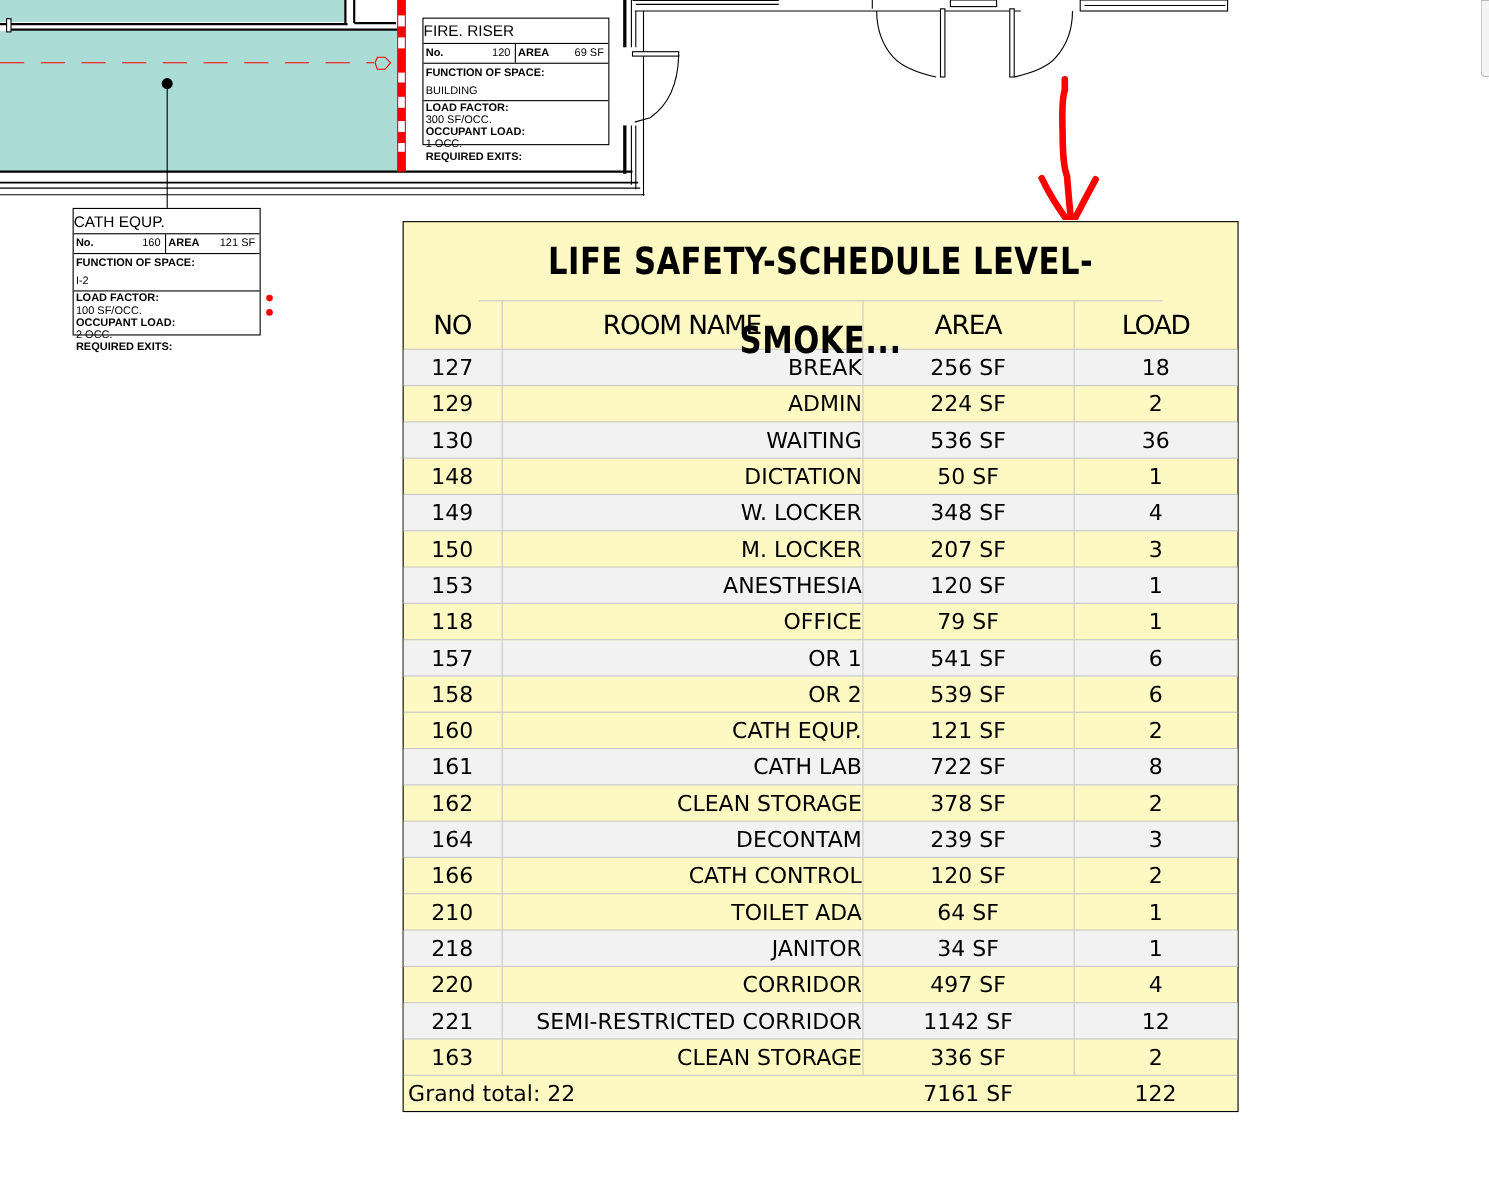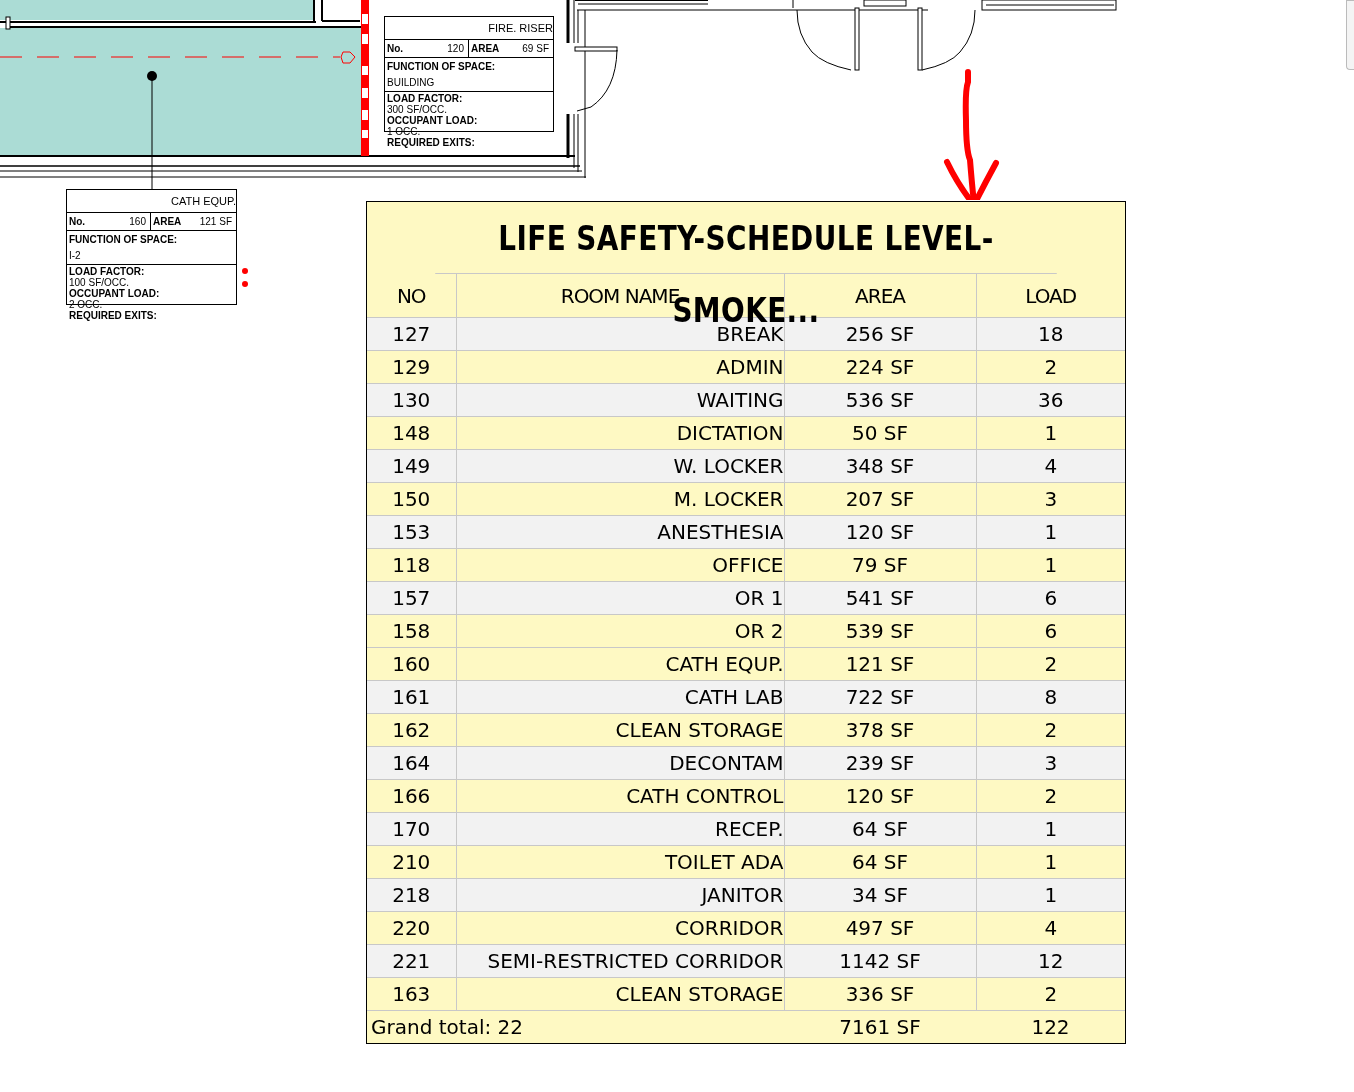--- a/index.html
+++ b/index.html
@@ -1,33 +1,33 @@
 <!DOCTYPE html>
 <html><head>
 <meta charset="utf-8">
 <style>
   html, body { margin:0; padding:0; }
   body { width:1354px; height:1092px; position:relative; background:#ffffff; overflow:hidden; font-family:"Liberation Sans", sans-serif; }
   .abs { position:absolute; }
   svg.plan { position:absolute; left:0; top:0; }
   .tag { position:absolute; background:#fff; border:1px solid #000; font-family:"Liberation Sans", sans-serif; font-size:10px; color:#000; box-sizing:border-box; }
-  .tag .title { text-align:right; border-bottom:1px solid #000; height:22px; line-height:22px; font-size:11px; }
+  .tag .title { text-align:left; border-bottom:1px solid #000; height:22px; line-height:22px; font-size:14px; }
   .tag .numrow { display:flex; border-bottom:1px solid #000; height:17px; line-height:17px; }
   .tag .numrow .c1 { width:84px; display:flex; justify-content:space-between; padding:0 4px 0 2px; border-right:1px solid #000; box-sizing:border-box; }
   .tag .numrow .c2 { flex:1; display:flex; justify-content:space-between; padding:0 4px 0 2px; }
   .tag b { font-weight:bold; }
   .tag .func { border-bottom:1px solid #000; padding:2px 2px 0 2px; height:34px; box-sizing:border-box; }
   .tag .func div { height:16px; line-height:14px; }
   .tag .load { padding:1px 2px; line-height:11px; }
   .tag .load .ln { display:flex; justify-content:space-between; padding-right:4px;flex-direction:column; }
   .sched { position:absolute; left:366px; top:201px; width:760px; border:1px solid #000; box-sizing:border-box; background:#fef9c3; font-family:"DejaVu Sans", sans-serif; }
   .sched .stitle { height:71px; line-height:72px; text-align:center; font-weight:bold; font-size:34px; letter-spacing:0.5px; border-bottom:1px solid #c8c8c8; transform:scaleX(0.82); }
   .sched table { border-collapse:collapse; width:100%; table-layout:fixed; }
   .sched th, .sched td { border:1px solid #c8c8c8; padding:0; height:32px; font-size:20px; color:#000; }
-  .sched th { height:43px; font-weight:normal; font-size:20px; letter-spacing:-1px; }
+  .sched th { height:43px; font-weight:normal; font-size:24px; letter-spacing:-1px; }
   .sched td.no { text-align:center;margin-top:10px; }
   .sched td.nm { text-align:right; padding-left:4px; }
   .sched td.ar, .sched td.ld { text-align:center; }
   .sched tr.alt td { background:#f2f2f2; }
   .sched tr.total td { border-bottom:none; border-left:none; border-right:none; }
   .sched tr.total td.gt { text-align:left; padding-left:4px; }
   .sched tr:first-child th { border-top:none; }
   .sched th:first-child, .sched td:first-child { border-left:none; }
   .sched th:last-child, .sched td:last-child { border-right:none; }
   .scrollnub { position:absolute; left:1346px; top:0; width:8px; height:70px; border:1px solid #bbb; border-right:none; border-radius:0 0 0 4px; background:#f4f4f4; box-sizing:border-box; }
@@ -265,26 +265,20 @@
           <td class="nm">DECONTAM</td>
           <td class="ar">239 SF</td>
           <td class="ld">3</td>
         </tr>
         <tr>
           <td class="no">166</td>
           <td class="nm">CATH CONTROL</td>
           <td class="ar">120 SF</td>
           <td class="ld">2</td>
         </tr>
-        <tr class="alt">
-          <td class="no">170</td>
-          <td class="nm">RECEP.</td>
-          <td class="ar">64 SF</td>
-          <td class="ld">1</td>
-        </tr>
         <tr>
           <td class="no">210</td>
           <td class="nm">TOILET ADA</td>
           <td class="ar">64 SF</td>
           <td class="ld">1</td>
         </tr>
         <tr class="alt">
           <td class="no">218</td>
           <td class="nm">JANITOR</td>
           <td class="ar">34 SF</td>

